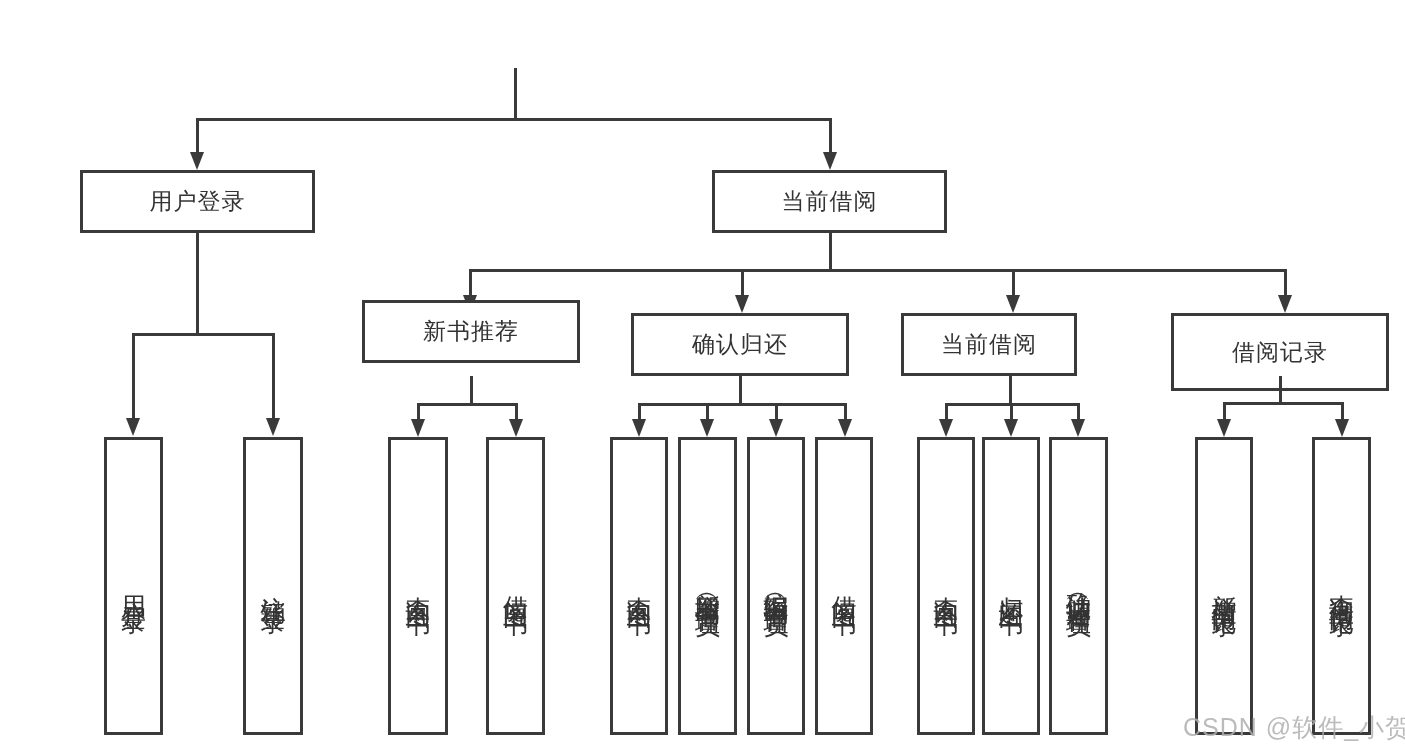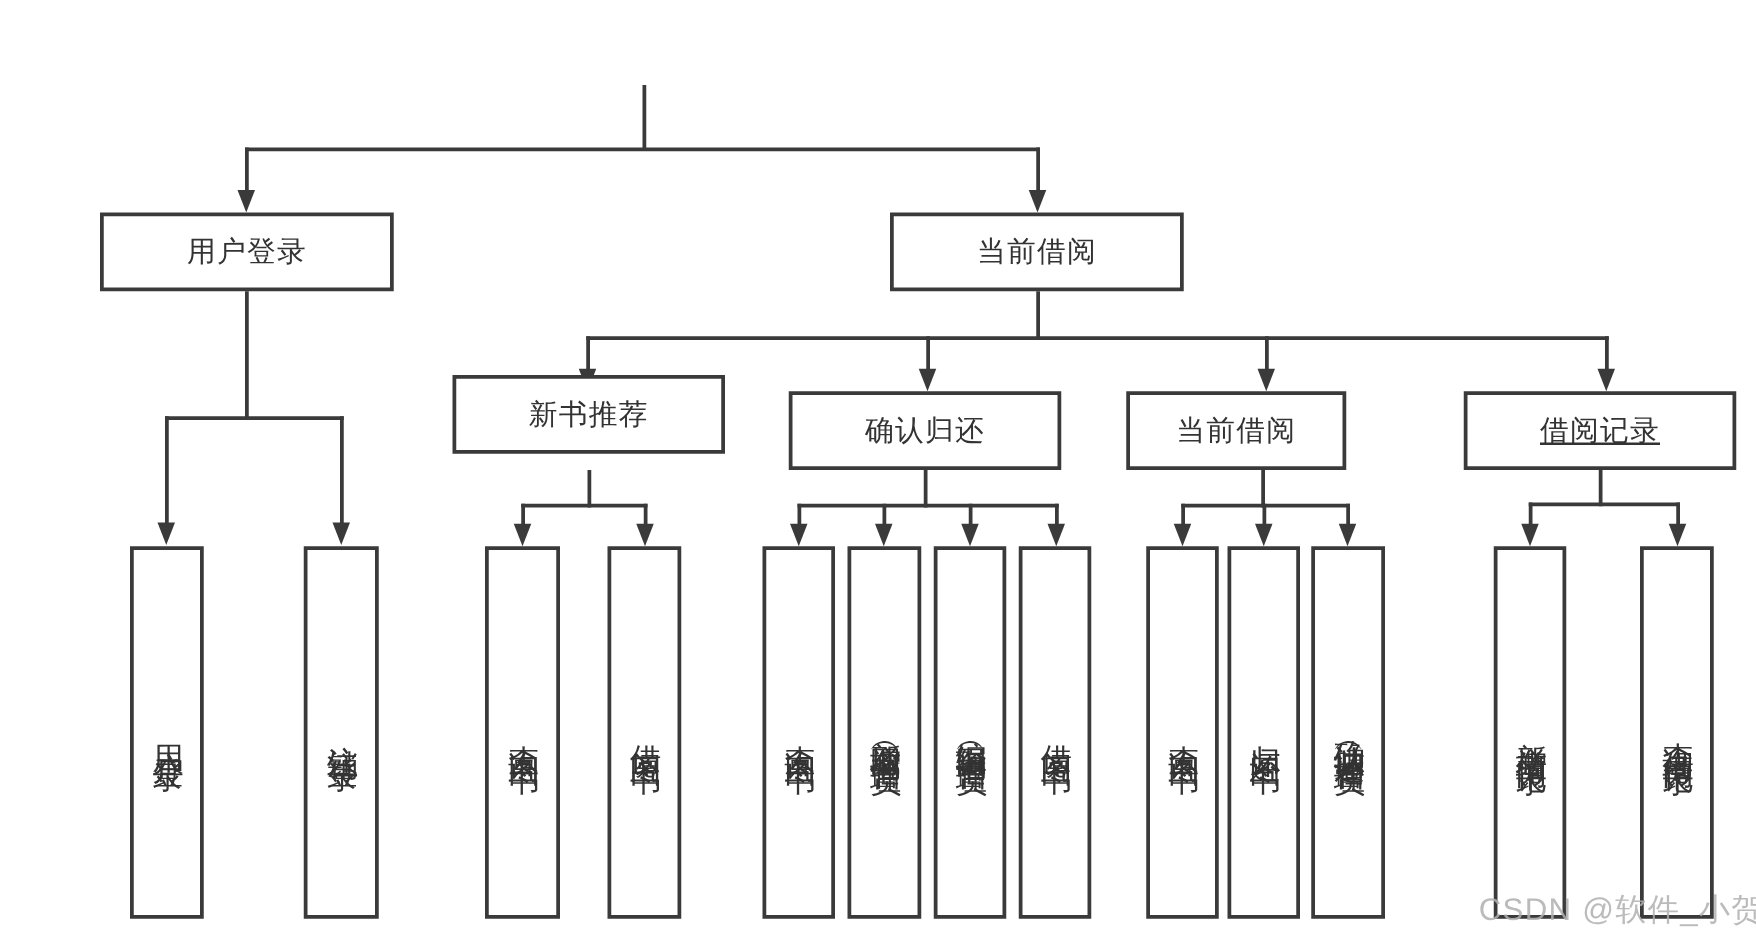--- a/index.html
+++ b/index.html
@@ -97,21 +97,21 @@
   <div class="vline" style="left:741px;  top:269px; height:28px;"></div>
   <div class="arrow" style="left:735px;  top:295px;"></div>
   <div class="vline" style="left:1012px; top:269px; height:28px;"></div>
   <div class="arrow" style="left:1006px; top:295px;"></div>
   <div class="vline" style="left:1284px; top:269px; height:28px;"></div>
   <div class="arrow" style="left:1278px; top:295px;"></div>
 
   <div class="box" style="left:362px; top:300px; width:218px; height:63px;">新书推荐</div>
   <div class="box" style="left:631px; top:313px; width:218px; height:63px;">确认归还</div>
   <div class="box" style="left:901px; top:313px; width:176px; height:63px;">当前借阅</div>
-  <div class="box" style="left:1171px; top:313px; width:218px; height:63px;text-decoration:underline;">借阅记录</div>
+  <div class="box" style="left:1171px; top:313px; width:218px; height:78px;">借阅记录</div>
 
   <div class="vline" style="left:470px; top:376px; height:30px;"></div>
   <div class="hline" style="left:417px; top:403px; width:101px;"></div>
   <div class="vline" style="left:417px; top:403px; height:17px;"></div>
   <div class="arrow" style="left:411px; top:419px;"></div>
   <div class="vline" style="left:515px; top:403px; height:17px;"></div>
   <div class="arrow" style="left:509px; top:419px;"></div>
 
   <div class="vline" style="left:739px; top:376px; height:30px;"></div>
   <div class="hline" style="left:638px; top:403px; width:209px;"></div>

